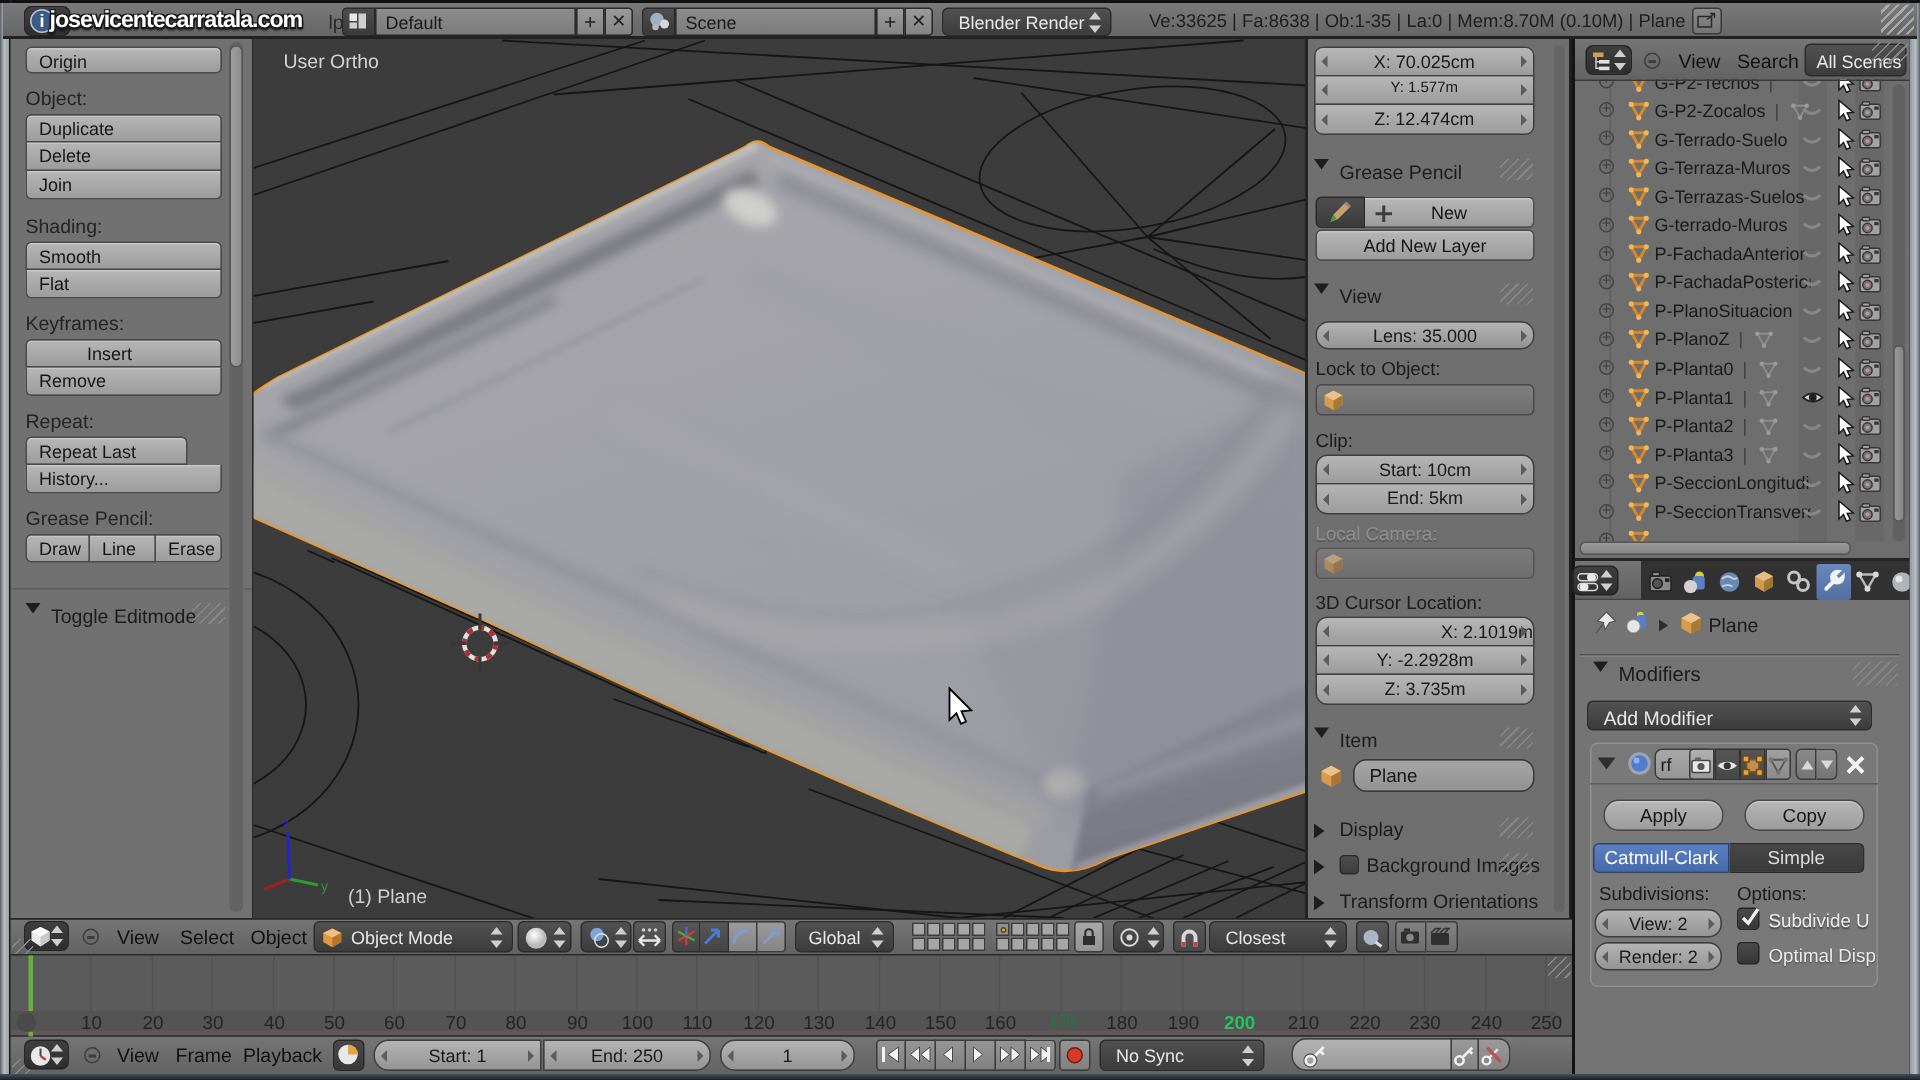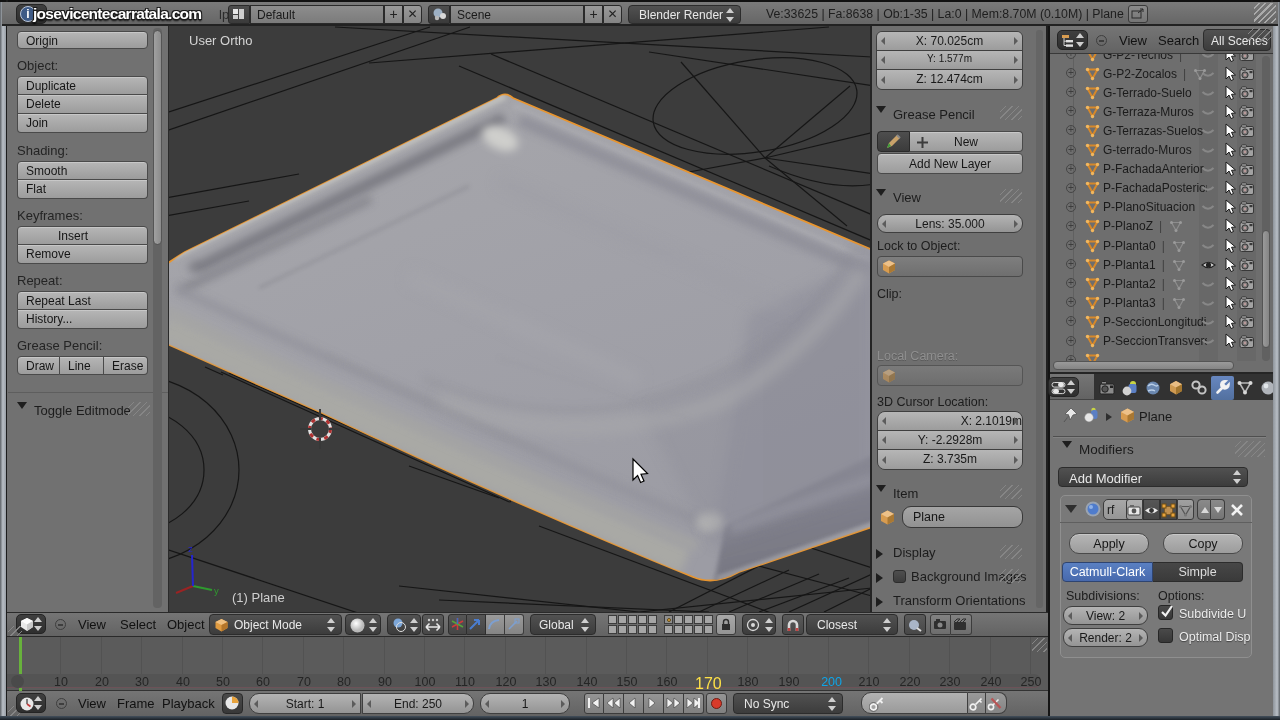--- a/index.html
+++ b/index.html
@@ -200,21 +200,21 @@
   <div class="btn top lft" style="left:17px;top:76px;width:131px;height:19px;padding-top:2px;">Duplicate</div>
   <div class="btn mid lft" style="left:17px;top:95px;width:131px;height:19px;padding-top:2px;">Delete</div>
   <div class="btn bot lft" style="left:17px;top:114px;width:131px;height:19px;padding-top:2px;">Join</div>
   <div class="hdrtxt" style="left:17px;top:143px;">Shading:</div>
   <div class="btn top lft" style="left:17px;top:161px;width:131px;height:19px;padding-top:2px;">Smooth</div>
   <div class="btn bot lft" style="left:17px;top:180px;width:131px;height:19px;padding-top:2px;">Flat</div>
   <div class="hdrtxt" style="left:17px;top:208px;">Keyframes:</div>
   <div class="btn top lft" style="left:17px;top:226px;width:131px;height:19px;padding-top:2px;padding-left:40px;">Insert</div>
   <div class="btn bot lft" style="left:17px;top:245px;width:131px;height:19px;padding-top:2px;">Remove</div>
   <div class="hdrtxt" style="left:17px;top:273px;">Repeat:</div>
-  <div class="btn top lft" style="left:17px;top:291px;width:131px;height:19px;padding-top:2px;">Repeat Last</div>
+  <div class="btn top lft" style="left:17px;top:291px;width:108px;height:19px;padding-top:2px;">Repeat Last</div>
   <div class="btn bot lft" style="left:17px;top:310px;width:131px;height:19px;padding-top:2px;">History...</div>
   <div class="hdrtxt" style="left:17px;top:338px;">Grease Pencil:</div>
   <div class="btn lft" style="left:17px;top:356px;width:43px;height:19px;padding-top:2px;border-radius:4px 0 0 4px;">Draw</div>
   <div class="btn lft" style="left:60px;top:356px;width:44px;height:19px;padding-top:2px;border-radius:0;border-left:none;">Line</div>
   <div class="btn lft" style="left:104px;top:356px;width:44px;height:19px;padding-top:2px;border-radius:0 4px 4px 0;border-left:none;">Erase</div>
   <div class="abs" style="left:8px;top:392px;width:160px;height:1px;background:#5e5e5e;"></div>
   <div class="abs" style="left:17px;top:402px;color:#1c1c1c;font-size:13px;"><span class="tri-d"></span>Toggle Editmode</div>
   <div class="grip" style="left:128px;top:402px;"></div>
   <div class="abs" style="left:153px;top:28px;width:9px;height:580px;background:#636363;border-radius:4px;"></div>
     <div class="abs" style="left:153px;top:30px;width:9px;height:215px;background:linear-gradient(90deg,#a0a0a0,#8c8c8c);border-radius:5px;border:1px solid #555;"></div>
@@ -243,20 +243,24 @@
   <div class="sl" style="left:877px;top:214px;width:146px;height:19px;border-radius:9px;padding-top:2px;">Lens: 35.000<span class="arrL"></span><span class="arrR"></span></div>
   <div class="abs" style="left:877px;top:239px;color:#1c1c1c;font-size:12.5px;">Lock to Object:</div>
   <div class="abs" style="left:877px;top:256px;width:146px;height:21px;background:linear-gradient(#7e7e7e,#6f6f6f);border:1px solid #4a4a4a;border-radius:4px;">
     <svg width="16" height="16" style="position:absolute;left:3px;top:2px">
         <path d="M8 1.5 L14 4.5 L14 11 L8 14.5 L2 11 L2 4.5 Z" fill="#d89c50"></path>
         <path d="M8 1.5 L14 4.5 L8 8 L2 4.5 Z" fill="#edc189"></path>
         <path d="M8 8 L14 4.5 L14 11 L8 14.5 Z" fill="#a97833"></path>
       </svg>
   </div>
   <div class="abs" style="left:877px;top:287px;color:#1c1c1c;font-size:12.5px;">Clip:</div>
+  <div class="abs" style="left:877px;top:303px;width:146px;height:40px;border:1px solid #3f3f3f;border-radius:8px;overflow:hidden;">
+    <div style="height:19px;background:linear-gradient(#b4b4b4,#9d9d9d);border-bottom:1px solid #3f3f3f;text-align:center;color:#191919;font-size:12px;padding-top:2px;position:relative;">Start: 10cm<span class="arrL"></span><span class="arrR"></span></div>
+    <div style="height:19px;background:linear-gradient(#b4b4b4,#9d9d9d);text-align:center;color:#191919;font-size:12px;padding-top:2px;position:relative;">End: 5km<span class="arrL"></span><span class="arrR"></span></div>
+  </div>
   <div class="abs" style="left:877px;top:349px;color:#8f8f8f;font-size:12.5px;text-shadow:0 1px 0 #5a5a5a;">Local Camera:</div>
   <div class="abs" style="left:877px;top:365px;width:146px;height:21px;background:linear-gradient(#7a7a7a,#6e6e6e);border:1px solid #555;border-radius:4px;">
     <svg width="16" height="16" style="position:absolute;left:3px;top:2px;opacity:.55">
         <path d="M8 1.5 L14 4.5 L14 11 L8 14.5 L2 11 L2 4.5 Z" fill="#d89c50"></path>
         <path d="M8 1.5 L14 4.5 L8 8 L2 4.5 Z" fill="#edc189"></path>
         <path d="M8 8 L14 4.5 L14 11 L8 14.5 Z" fill="#a97833"></path>
       </svg>
   </div>
   <div class="abs" style="left:877px;top:395px;color:#1c1c1c;font-size:12.5px;">3D Cursor Location:</div>
   <div class="abs" style="left:877px;top:411px;width:146px;height:59px;border:1px solid #3f3f3f;border-radius:8px;overflow:hidden;">
@@ -1023,24 +1027,24 @@
       <div class="abs" style="left:291px;top:675px;width:26px;text-align:center;color:#252525;font-size:12.5px;">70</div>
       <div class="abs" style="left:331px;top:675px;width:26px;text-align:center;color:#252525;font-size:12.5px;">80</div>
       <div class="abs" style="left:372px;top:675px;width:26px;text-align:center;color:#252525;font-size:12.5px;">90</div>
       <div class="abs" style="left:412px;top:675px;width:26px;text-align:center;color:#252525;font-size:12.5px;">100</div>
       <div class="abs" style="left:452px;top:675px;width:26px;text-align:center;color:#252525;font-size:12.5px;">110</div>
       <div class="abs" style="left:493px;top:675px;width:26px;text-align:center;color:#252525;font-size:12.5px;">120</div>
       <div class="abs" style="left:533px;top:675px;width:26px;text-align:center;color:#252525;font-size:12.5px;">130</div>
       <div class="abs" style="left:574px;top:675px;width:26px;text-align:center;color:#252525;font-size:12.5px;">140</div>
       <div class="abs" style="left:614px;top:675px;width:26px;text-align:center;color:#252525;font-size:12.5px;">150</div>
       <div class="abs" style="left:654px;top:675px;width:26px;text-align:center;color:#252525;font-size:12.5px;">160</div>
-      <div class="abs" style="left:695px;top:675px;width:26px;text-align:center;color:#fde047;font-size:16px;">170</div>
+      <div class="abs" style="left:695px;top:675px;width:26px;text-align:center;color:#15803d;font-size:11px;">170</div>
       <div class="abs" style="left:735px;top:675px;width:26px;text-align:center;color:#252525;font-size:12.5px;">180</div>
       <div class="abs" style="left:776px;top:675px;width:26px;text-align:center;color:#252525;font-size:12.5px;">190</div>
-      <div class="abs" style="left:816px;top:675px;width:26px;text-align:right;color:#0ea5e9;font-size:12.5px;">200</div>
+      <div class="abs" style="left:816px;top:675px;width:26px;text-align:left;color:#22c55e;font-size:12.5px;font-weight:bold;">200</div>
       <div class="abs" style="left:856px;top:675px;width:26px;text-align:center;color:#252525;font-size:12.5px;">210</div>
       <div class="abs" style="left:897px;top:675px;width:26px;text-align:center;color:#252525;font-size:12.5px;">220</div>
       <div class="abs" style="left:937px;top:675px;width:26px;text-align:center;color:#252525;font-size:12.5px;">230</div>
       <div class="abs" style="left:978px;top:675px;width:26px;text-align:center;color:#252525;font-size:12.5px;">240</div>
       <div class="abs" style="left:1018px;top:675px;width:26px;text-align:center;color:#252525;font-size:12.5px;">250</div>
     </div>
   <div class="abs" style="left:19px;top:637px;width:3px;height:37px;background:#68b23c;"></div>
   <div class="abs" style="left:19px;top:688px;width:3px;height:3px;background:#68b23c;"></div>
 
   <div class="abs" style="left:16px;top:693px;width:30px;height:20px;background:linear-gradient(#3f3f3f,#2e2e2e);border:1px solid #242424;border-radius:5px;">

